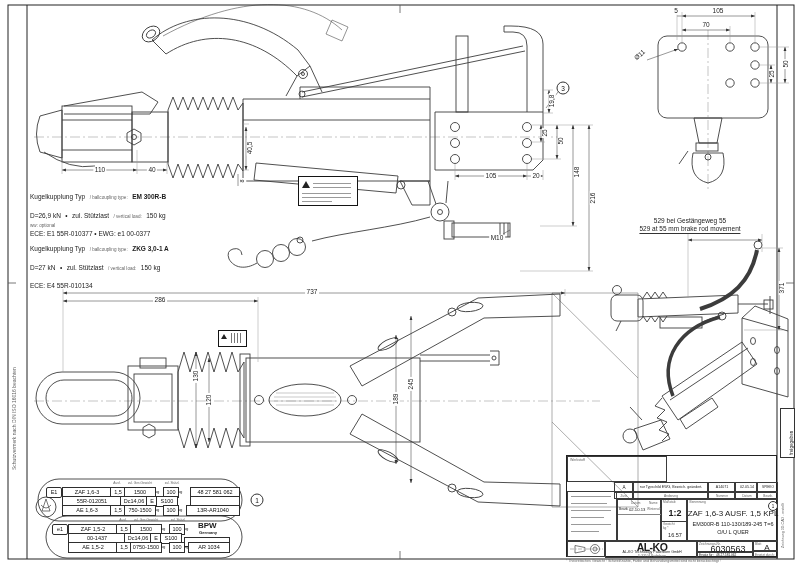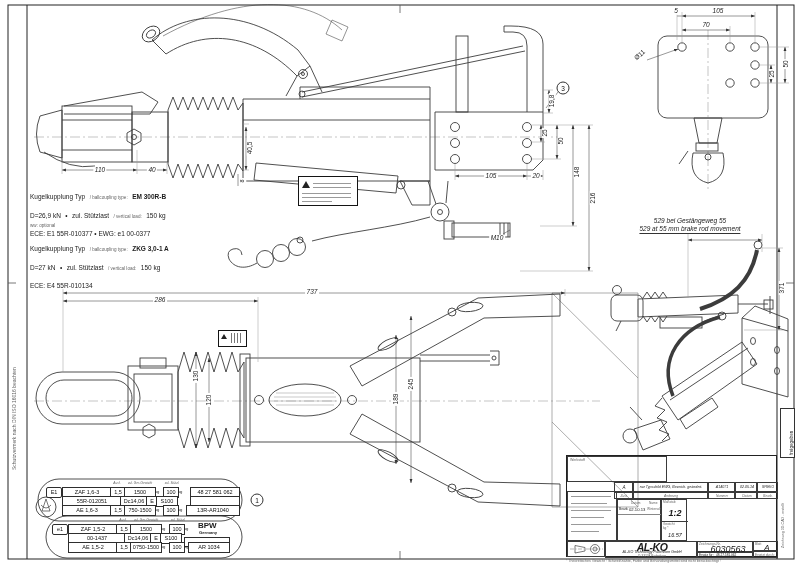--- a/index.html
+++ b/index.html
@@ -1,18 +1,18 @@
 <!DOCTYPE html>
 <html><head>
 <meta charset="utf-8">
 <style>
   html,body{margin:0;padding:0;background:#e8e8e8;font-family:"Liberation Sans",sans-serif;}
   #sheet{position:relative;width:800px;height:565px;background:#fff;overflow:hidden;}
   .t{position:absolute;white-space:nowrap;line-height:1;color:#1b1b1b;font-family:"Liberation Sans",sans-serif;}
-  .c{transform:translate(-50%,-50%);font-style:italic;}
+  .c{transform:translate(-50%,-50%);}
   .r{transform:translate(-50%,-50%) rotate(-90deg);}
   .r45{transform:translate(-50%,-50%) rotate(-40deg);}
   .vt{transform:rotate(-90deg);transform-origin:left top;}
   .d{font-size:6.5px;background:#fff;padding:0 1.5px;}
   .f3{font-size:3.2px;}.f35{font-size:3.6px;}.f4{font-size:4.2px;}.f45{font-size:4.6px;}
   .f5{font-size:5px;}.f55{font-size:5.5px;}.f65{font-size:6.5px;}
   .f8{font-size:8px;}.f9{font-size:9px;}.f10{font-size:10.5px;}
   .b{font-weight:bold;}.gy{color:#666;}
   .u{border-bottom:0.6px solid #333;padding-bottom:0.5px;}
   .cell{position:absolute;border:0.7px solid #2e2e2e;display:flex;align-items:center;justify-content:center;
@@ -423,20 +423,27 @@
 
     <div class="tb-cell" style="left:94px;top:43px;width:26px;height:42px;">
       <span class="t f3 gy" style="left:1px;top:1px;">Maßstab</span>
       <span class="t f9 b c" style="left:13px;top:13px;">1:2</span>
       <div style="position:absolute;left:0;top:21px;width:26px;border-top:0.6px solid #3a3a3a;"></div>
       <span class="t f3 gy" style="left:1px;top:23px;">Gewicht</span>
       <span class="t f3 gy" style="left:1px;top:27px;">kg *</span>
       <span class="t f55 c" style="left:13px;top:36px;">16.57</span>
     </div>
 
+    <div class="tb-cell" style="left:120px;top:43px;width:91px;height:42px;">
+      <span class="t f3 gy" style="left:1.5px;top:1px;">Benennung</span>
+      <span class="t f8 c" style="left:45px;top:14px;">ZAF 1,6-3 AUSF. 1,5 KPL</span>
+      <span class="t f55 c" style="left:45px;top:25px;">EM300R-B  110-130/189-245 T=6</span>
+      <span class="t f55 c" style="left:45px;top:33px;">O/U L QUER</span>
+      <span class="bal" style="left:85px;top:6px;width:8px;height:8px;font-size:4.5px;">1</span>
+    </div>
 
     <div class="tb-cell" style="left:0;top:85px;width:38px;height:15.8px;">
       <svg width="36" height="14">
         <g stroke="#444" fill="none" stroke-width="0.7">
           <path d="M7,3.5 L17,5.5 V9 L7,11 Z"></path>
           <circle cx="27" cy="7" r="4.5"></circle>
             <circle cx="27" cy="7" r="2"></circle>
           <path d="M2,7 H35" stroke-dasharray="4 1.5 1 1.5" stroke-width="0.4"></path>
         </g>
       </svg>

